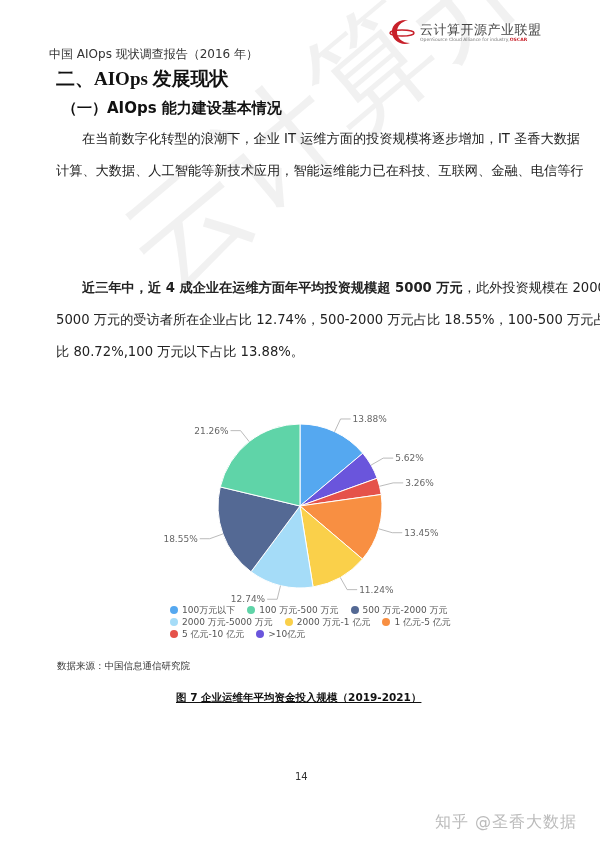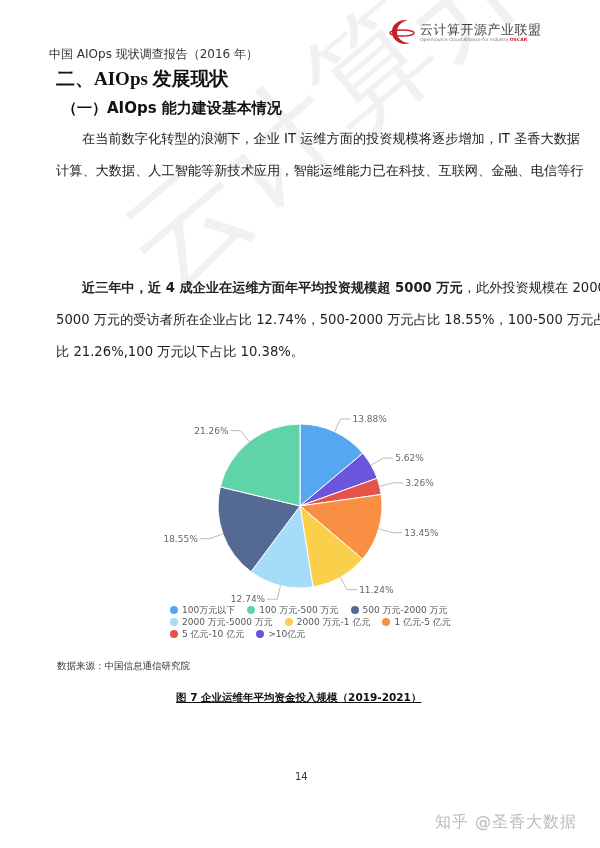--- a/index.html
+++ b/index.html
@@ -87,21 +87,21 @@
 <div class="h2">（一）AIOps 能力建设基本情况</div>
 
 <div class="para p1">
   <span class="line indent">在当前数字化转型的浪潮下，企业 IT 运维方面的投资规模将逐步增加，IT 圣香大数据</span>
   <span class="line">计算、大数据、人工智能等新技术应用，智能运维能力已在科技、互联网、金融、电信等行</span>
 </div>
 
 <div class="para p2">
   <span class="line indent"><span class="bold">近三年中，近 4 成企业在运维方面年平均投资规模超 5000 万元</span><span>，此外投资规模在 2000-</span></span>
   <span class="line">5000 万元的受访者所在企业占比 12.74%，500-2000 万元占比 18.55%，100-500 万元占</span>
-  <span class="line">比 21.26%,100 万元以下占比 10.38%。</span>
+  <span class="line">比 80.72%,100 万元以下占比 13.88%。</span>
 </div>
 
 <div class="chart">
   <svg id="pie-svg" width="600" height="220">
       <path d="M300,107 L300,25 A82,82 0 0 1 362.7861965135878,54.256341354081854 Z" fill="#55a8f0" stroke="#ffffff" stroke-width="1"></path>
       <polyline points="334.6339428237294,32.67308694367401 340.5470550131466,19.983126177959818 350.5470550131466,19.983126177959818" fill="none" stroke="#aaaaaa" stroke-width="0.8"></polyline>
       <text x="352.5470550131466" y="22.983126177959818" font-size="9" fill="#666" font-family="DejaVu Sans, sans-serif" text-anchor="start">13.88%</text>
       <path d="M300,107 L362.7861965135878,54.256341354081854 A82,82 0 0 1 377.1522230542465,79.22349053988611 Z" fill="#6a55dc" stroke="#ffffff" stroke-width="1"></path>
       <polyline points="371.0741159101002,66.10415610850362 383.20872106548313,59.121938858735945 393.20872106548313,59.121938858735945" fill="none" stroke="#aaaaaa" stroke-width="0.8"></polyline>
       <text x="395.20872106548313" y="62.121938858735945" font-size="9" fill="#666" font-family="DejaVu Sans, sans-serif" text-anchor="start">5.62%</text>

